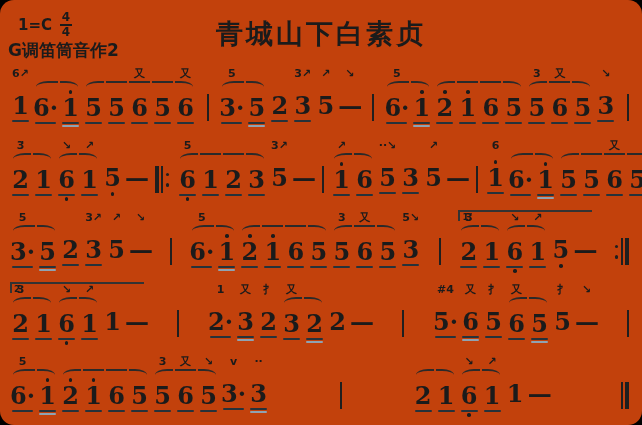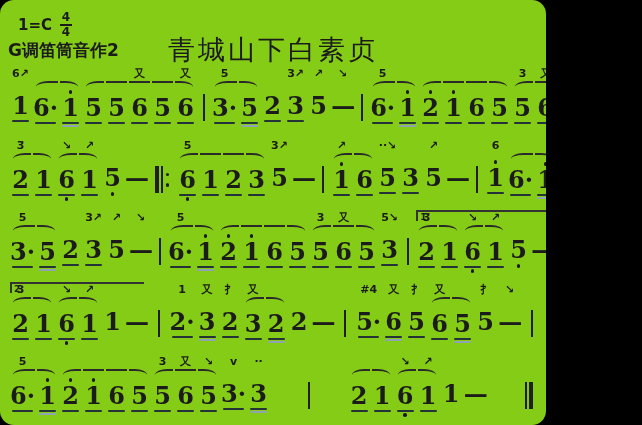--- a/index.html
+++ b/index.html
@@ -1,31 +1,31 @@
 <!DOCTYPE html>
 <html><head>
 <meta charset="utf-8">
 <style>
   html,body{margin:0;padding:0;background:#000;}
   .page{
-    position:relative;width:546px;height:425px;
-    background:#84cc16;border-radius:14px;overflow:hidden;
+    position:relative;width:642px;height:425px;
+    background:#c2410c;border-radius:14px;overflow:hidden;
     font-family:"DejaVu Serif",serif;color:#1b1b1b;
   }
   
   .hdr{position:absolute;top:0;left:0;right:0;height:64px;}
   .keyblock{position:absolute;left:18px;top:12px;display:flex;align-items:center;
     font-family:"DejaVu Sans",sans-serif;font-weight:bold;font-size:15px;}
   .frac{display:inline-flex;flex-direction:column;align-items:center;margin-left:8px;
     font-size:12px;line-height:11px;}
   .frac .fline{width:12px;height:2px;background:#1b1b1b;margin:1px 0;}
   .instr{position:absolute;left:8px;top:28px;font-family:"DejaVu Sans",sans-serif;
     font-weight:bold;font-size:17px;margin-top:11px;}
   .title{position:absolute;left:0;right:0;top:16px;text-align:center;
-    font-family:"DejaVu Sans",sans-serif;font-weight:normal;font-size:27px;letter-spacing:3px;margin-top:16px;}
+    font-family:"DejaVu Sans",sans-serif;font-weight:bold;font-size:27px;letter-spacing:3px;}
   .credit{position:absolute;right:28px;top:30px;font-family:"DejaVu Sans",sans-serif;
     font-weight:bold;font-size:13px;}
   
   .score{position:absolute;top:66px;left:8px;right:8px;bottom:4px;
     display:flex;flex-direction:column;justify-content:space-between;}
   .line{display:flex;justify-content:space-between;align-items:flex-start;}
   .measure{display:flex;position:relative;padding:0 1px;}
   .note{display:flex;flex-direction:column;align-items:center;min-width:21px;padding:0 1px;}
   .ann{height:15px;line-height:15px;font-size:11px;font-weight:bold;white-space:nowrap;
     font-family:"DejaVu Sans",sans-serif;}

